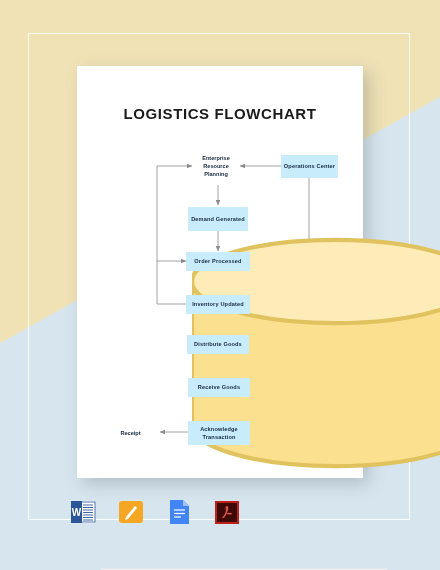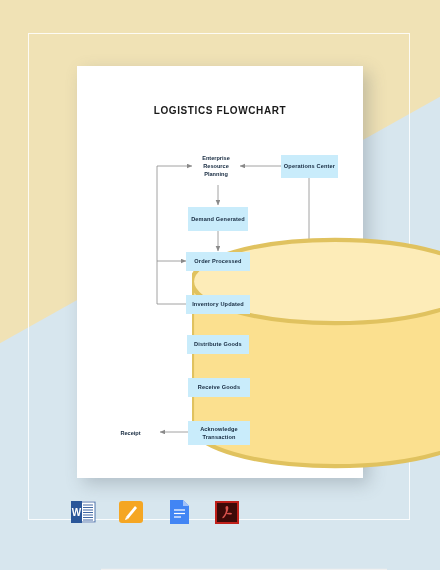--- a/index.html
+++ b/index.html
@@ -49,21 +49,21 @@
     width: 286px; height: 412px;
     background: #ffffff;
     box-shadow: 6px 6px 16px rgba(90,100,110,0.30);
   }
 
   .page-title {
     position: absolute;
     left: 0; top: 39px;
     width: 286px;
     text-align: center;
-    font-size: 10px;
+    font-size: 15px;
     font-weight: bold;
     letter-spacing: 0.6px;
     color: #1a1a1a;
   }
 
   
   .flow {
     position: absolute;
     left: 0; top: 0;
     width: 286px; height: 412px;

